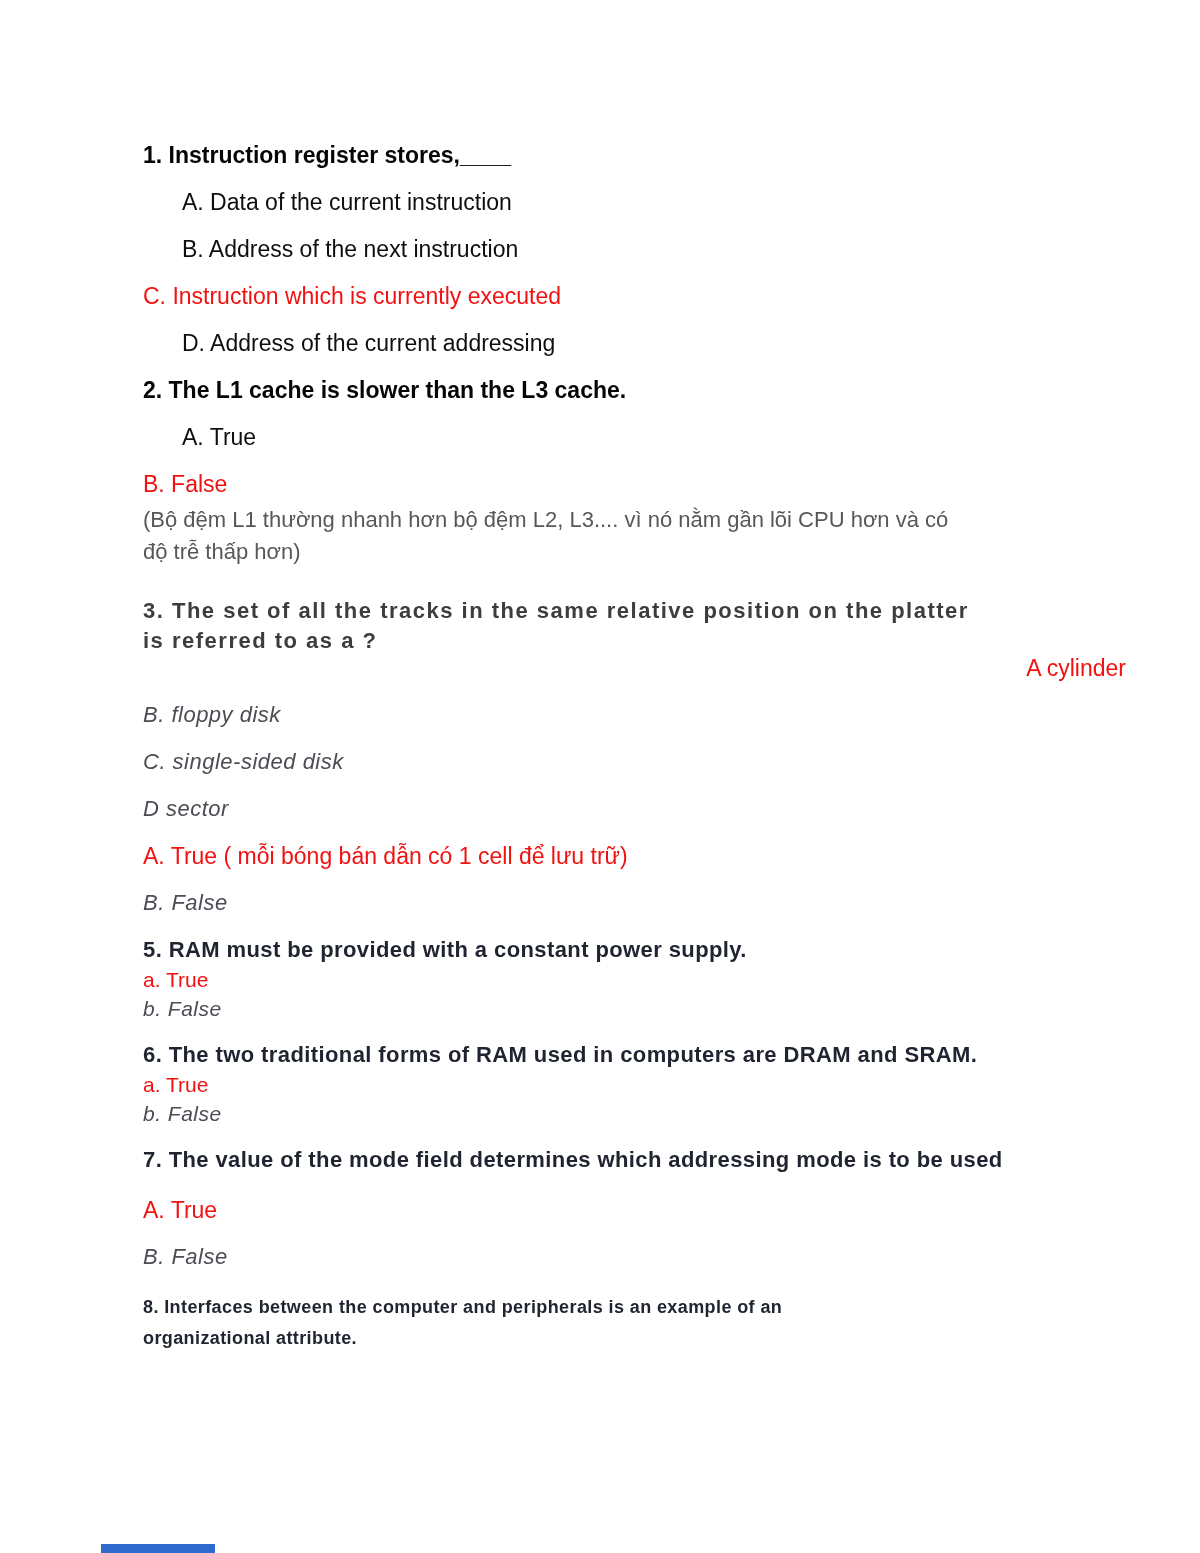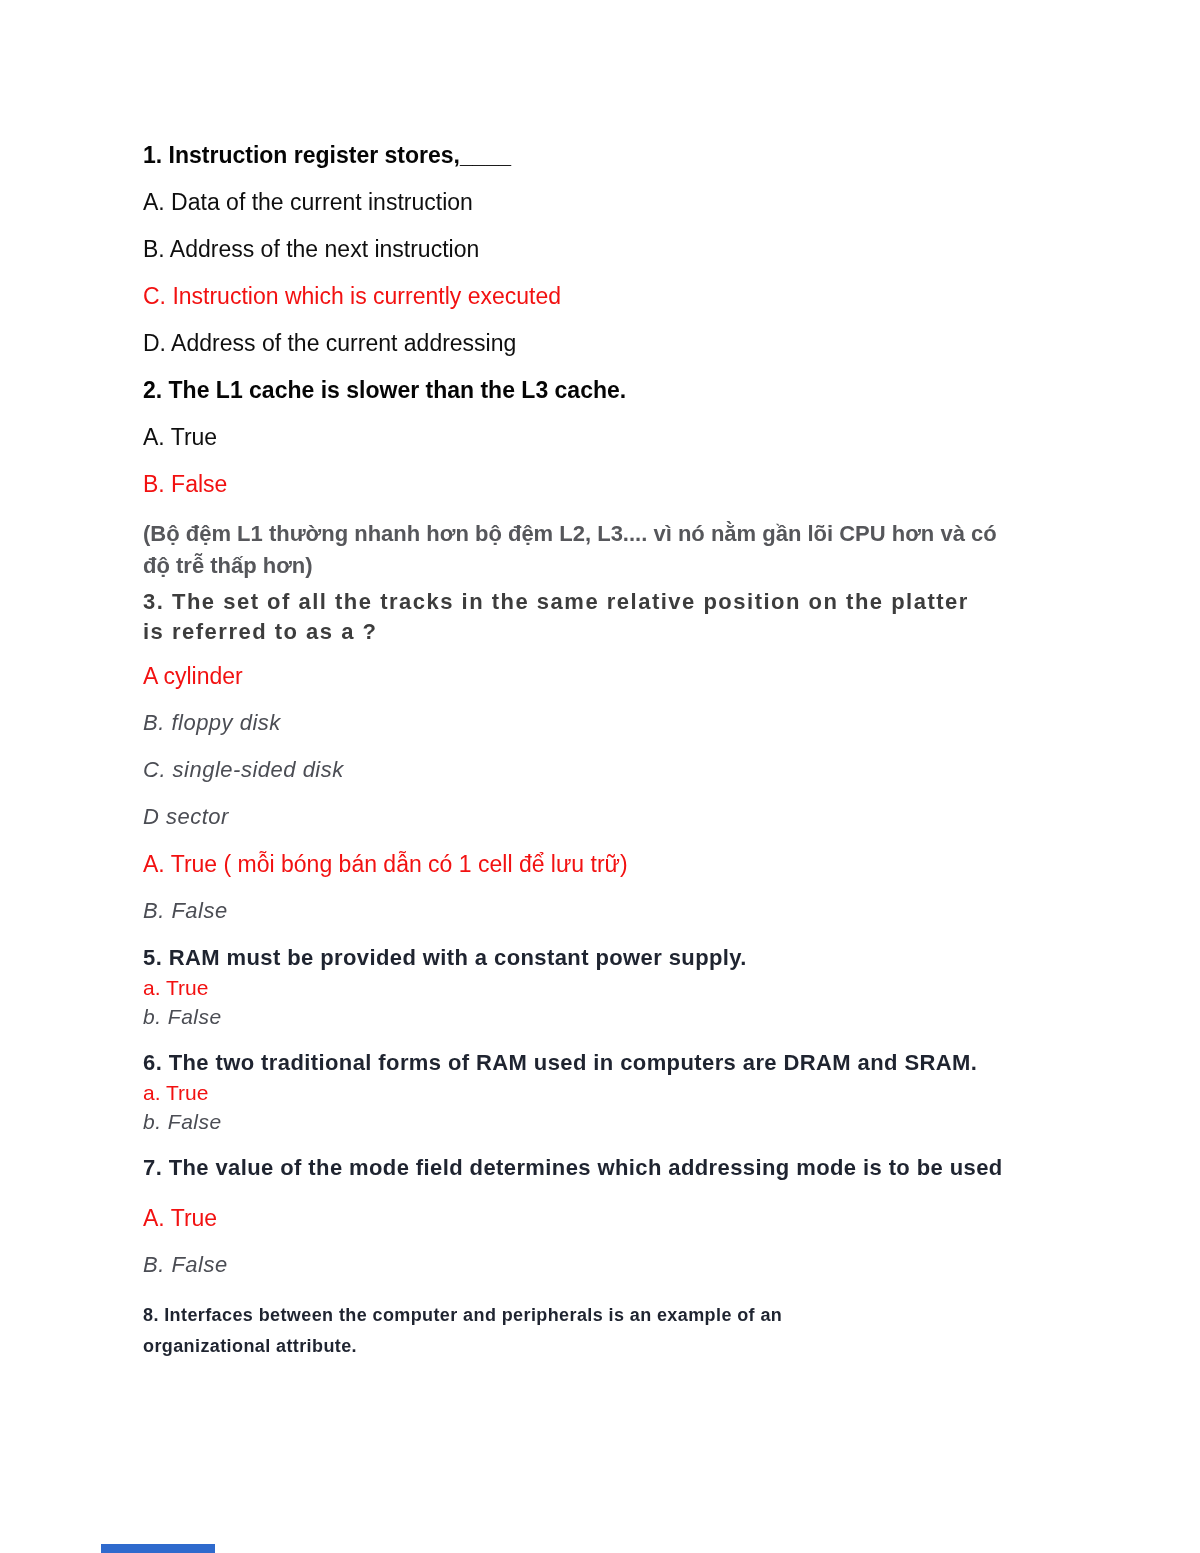--- a/index.html
+++ b/index.html
@@ -7,27 +7,27 @@
     width:1200px;height:1553px;
     background:#ffffff;
     font-family:"Liberation Sans","DejaVu Sans",sans-serif;
     position:relative;overflow:hidden;
   }
   .content{
     padding:143px 74px 0 143px;
   }
   p{margin:0;font-size:23px;line-height:24px;color:#111111;}
   .mt{margin-top:23px;}
-  .mt13{margin-top:5px;}
-  .mt17{margin-top:17px;}
-  .mt22{margin-top:22px;font-weight:bold;}
+  .mt13{margin-top:28px;}
+  .mt17{margin-top:0;text-align:right;}
+  .mt22{margin-top:8px;}
   .mt26{margin-top:26px;}
   .mt7{margin-top:7px;}
   .head-black{font-weight:bold;color:#050505;}
-  .opt-black{color:#0f0f0f;}
+  .opt-black{color:#0f0f0f;margin-left:39px;}
   .red{color:#f21111;}
   .note{color:#56575b;font-size:22px;line-height:32px;white-space:pre-line;}
   .head-gray{font-weight:bold;color:#3d3d3d;font-size:22px;line-height:30px;letter-spacing:1.5px;white-space:pre-line;}
   .opt-gray{color:#4b4d54;font-size:22px;letter-spacing:0.5px;font-style:italic;}
   .head-navy{font-weight:bold;color:#1f2430;font-size:22px;letter-spacing:0.4px;}
   .head-navy2{font-weight:bold;color:#1f2430;font-size:18px;line-height:31px;letter-spacing:0.4px;white-space:pre-line;}
   .opt-sm{font-size:21px;line-height:22px;}
   .blue-strip{
     position:absolute;left:101px;bottom:0;
     width:114px;height:9px;background:#2f6acd;

